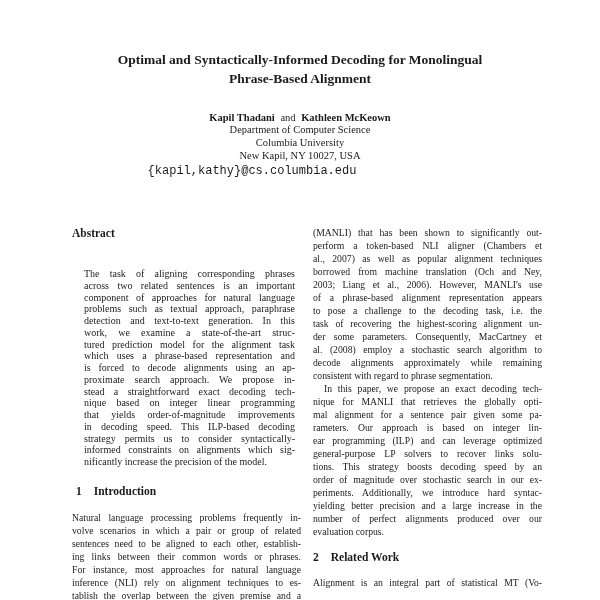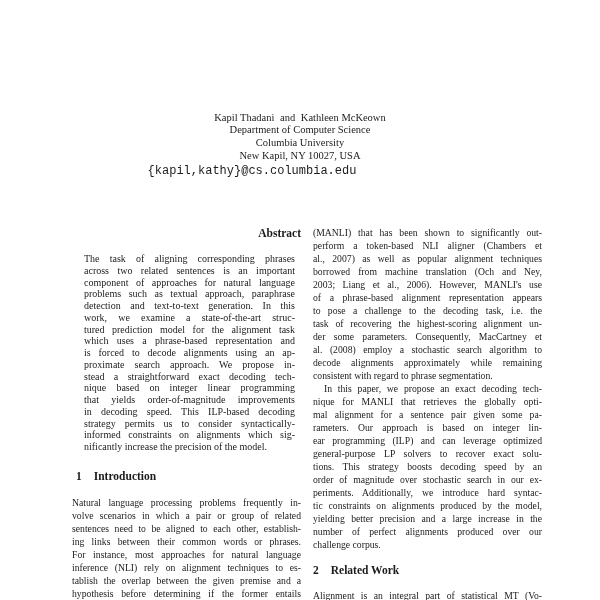--- a/index.html
+++ b/index.html
@@ -33,21 +33,21 @@
   }
   .authors {
     position: absolute;
     top: 111px;
     left: 0;
     width: 600px;
     text-align: center;
     font-size: 10.5px;
     line-height: 13px;
   }
-  .author-name { font-weight: normal; }
+  .author-name { font-weight: bold; }
   .author-conj { margin: 0 3px; }
   .affil {
     position: absolute;
     top: 124px;
     left: 0;
     width: 600px;
     text-align: center;
     font-size: 10.5px;
     line-height: 12.8px;
   }
@@ -63,25 +63,25 @@
   }
   .columns {
     position: absolute;
     top: 226px;
     left: 72px;
     display: flex;
     gap: 12px;
   }
   .col { width: 229px; }
   .abstract-heading {
-    text-align: right;
+    text-align: left;
     font-weight: bold;
     font-size: 11.5px;
     line-height: 14px;
-    margin-bottom: 13px;
+    margin-bottom: 28px;
   }
   .abstract-body {
     margin: 0 6px 0 12px;
     font-size: 10px;
     line-height: 11.75px;
   }
   .body-text {
     font-size: 9.7px;
     line-height: 13px;
   }
@@ -100,20 +100,24 @@
   }
   .sec-heading.intro { margin: 16px 0 13px 4px; }
   .sec-heading.related { margin: 12px 0 12px 0; }
   .sec-num { display: inline-block; margin-right: 12px; }
 </style>
 </head>
 <body>
 
 <div class="page">
 
+  <div class="title">
+      <div class="title-line">Optimal and Syntactically-Informed Decoding for Monolingual</div>
+      <div class="title-line">Phrase-Based Alignment</div>
+    </div>
 
   <div class="authors">
     <span class="author-name">Kapil Thadani</span>
     <span class="author-conj">and</span>
     <span class="author-name">Kathleen McKeown</span>
   </div>
 
   <div class="affil">
       <div class="affil-line">Department of Computer Science</div>
       <div class="affil-line">Columbia University</div>
@@ -174,28 +178,27 @@
           <div class="jline">al. (2008) employ a stochastic search algorithm to</div>
           <div class="jline">decode alignments approximately while remaining</div>
           <div class="jline noJust">consistent with regard to phrase segmentation.</div>
         </div>
       <div class="body-text">
           <div class="jline indent">In this paper, we propose an exact decoding tech-</div>
           <div class="jline">nique for MANLI that retrieves the globally opti-</div>
           <div class="jline">mal alignment for a sentence pair given some pa-</div>
           <div class="jline">rameters. Our approach is based on integer lin-</div>
           <div class="jline">ear programming (ILP) and can leverage optimized</div>
-          <div class="jline">general-purpose LP solvers to recover exact solu-</div>
+          <div class="jline">general-purpose LP solvers to recover links solu-</div>
           <div class="jline">tions. This strategy boosts decoding speed by an</div>
           <div class="jline">order of magnitude over stochastic search in our ex-</div>
           <div class="jline">periments. Additionally, we introduce hard syntac-</div>
-          <div class="jline">tic constraints on alignments produced by the model,</div>
           <div class="jline">yielding better precision and a large increase in the</div>
           <div class="jline">number of perfect alignments produced over our</div>
-          <div class="jline noJust">challenge corpus.</div>
+          <div class="jline noJust">evaluation corpus.</div>
         </div>
       <div class="sec-heading related">
         <span class="sec-num">2</span><span class="sec-title">Related Work</span>
       </div>
       <div class="body-text">
           <div class="jline">Alignment is an integral part of statistical MT (Vo-</div>
         </div>
     </div>
 
   </div>

